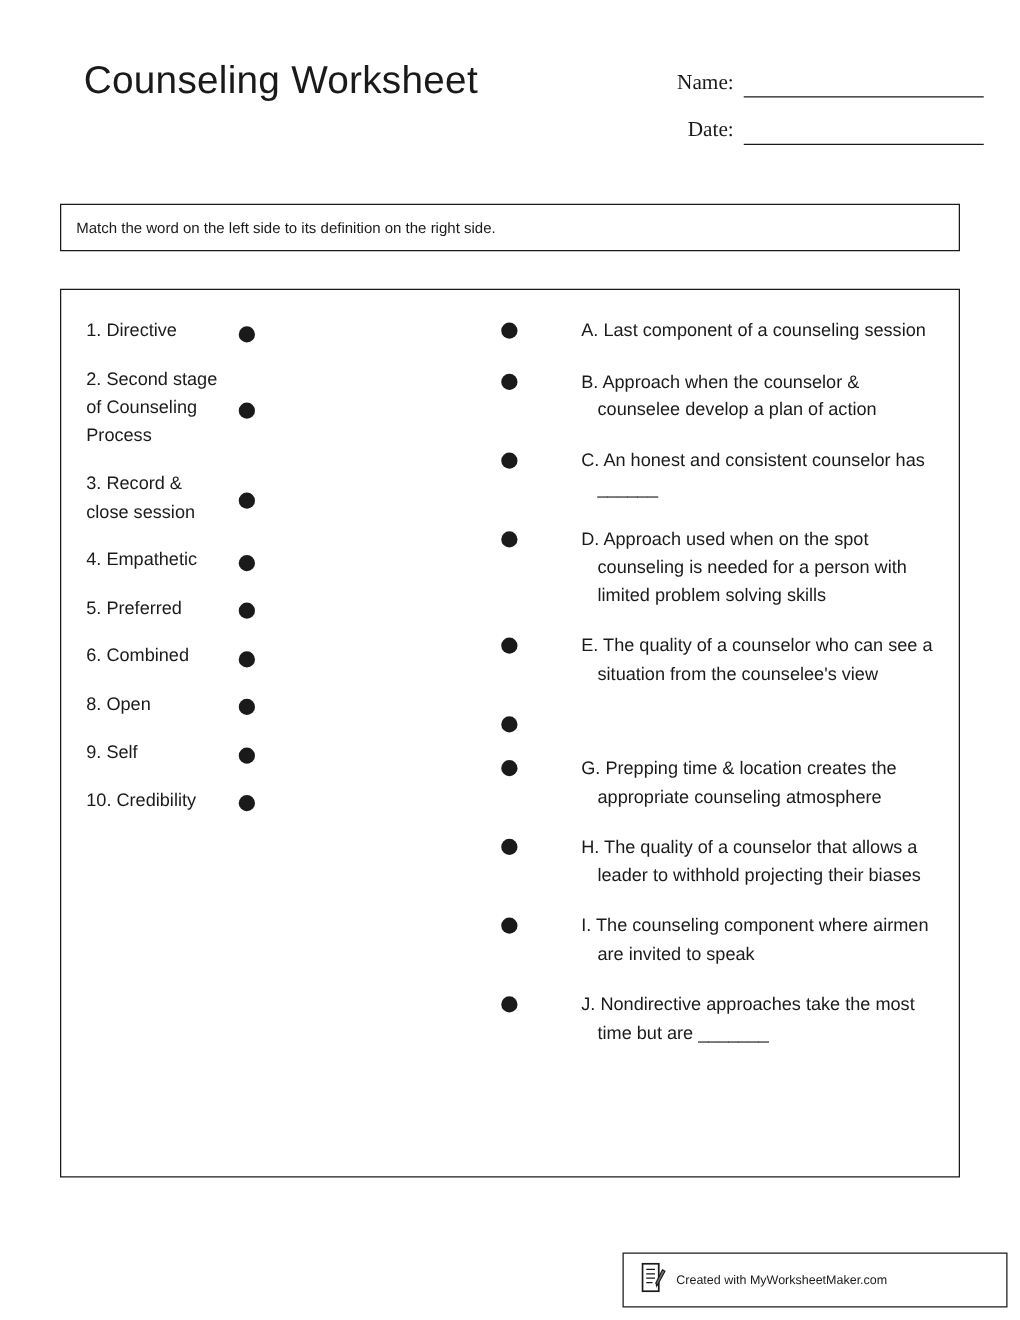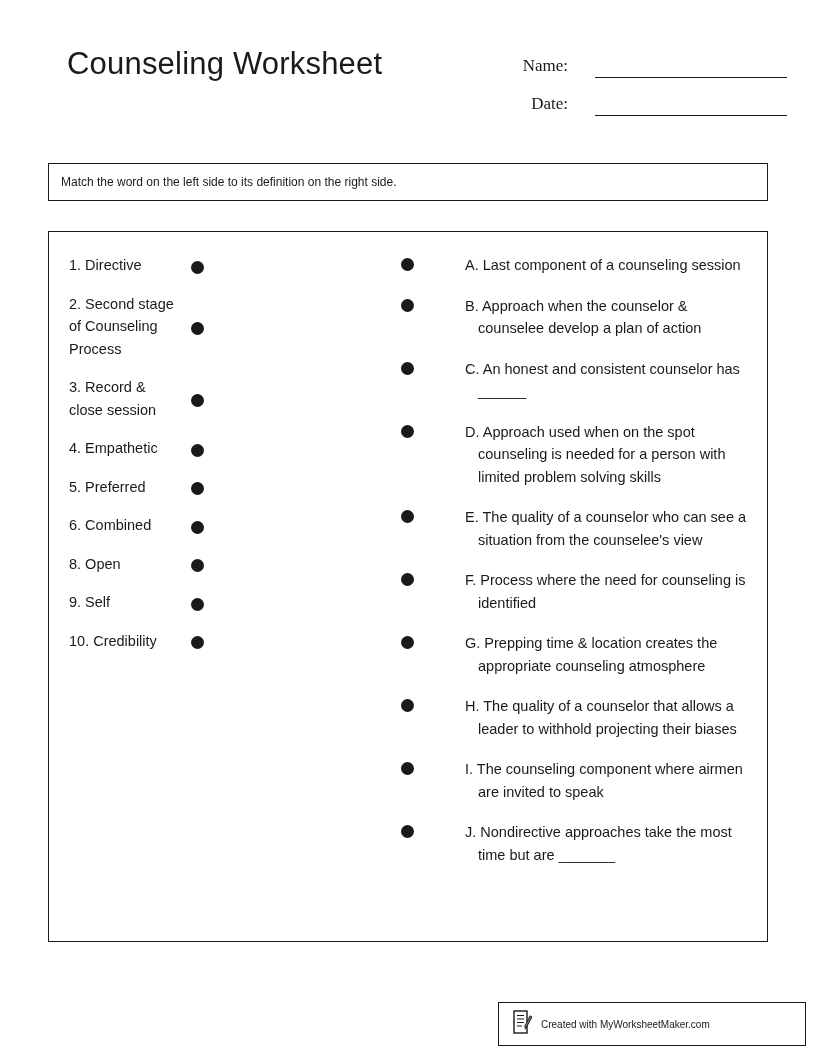--- a/index.html
+++ b/index.html
@@ -44,21 +44,20 @@
     position: absolute;
     right: 0;
     top: 0;
     width: 300px;
   }
   .field-row {
     display: flex;
     align-items: flex-end;
     justify-content: flex-end;
     height: 38px;
-    gap: 19px;
   }
   .field-label {
     font-family: "Liberation Serif", serif;
     font-size: 17px;
     color: #1a1a1a;
     padding-right: 8px;
     padding-bottom: 2px;
     white-space: nowrap;
   }
   .field-line {
@@ -299,21 +298,20 @@
         <div class="right-item">
           <div class="right-dot-wrap">
             <div class="dot"></div>
           </div>
           <div class="right-text">E. The quality of a counselor who can see a situation from the counselee's view</div>
         </div>
         <div class="right-item">
           <div class="right-dot-wrap">
             <div class="dot"></div>
           </div>
-          <div class="right-text">F. Process where the need for counseling is identified</div>
         </div>
         <div class="right-item">
           <div class="right-dot-wrap">
             <div class="dot"></div>
           </div>
           <div class="right-text">G. Prepping time &amp; location creates the appropriate counseling atmosphere</div>
         </div>
         <div class="right-item">
           <div class="right-dot-wrap">
             <div class="dot"></div>

